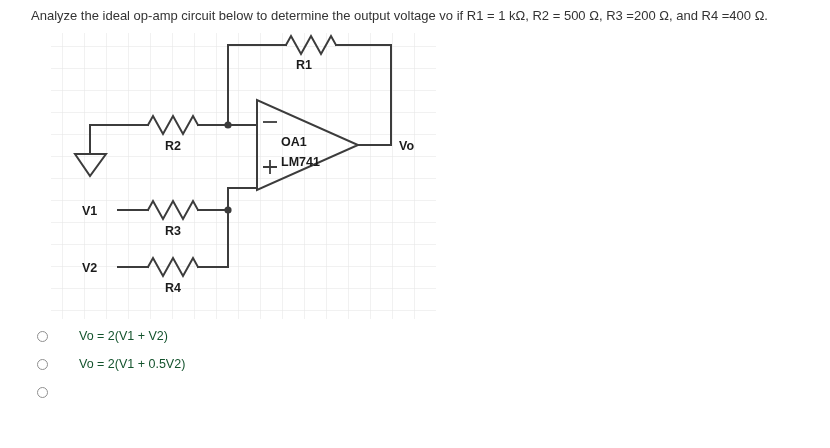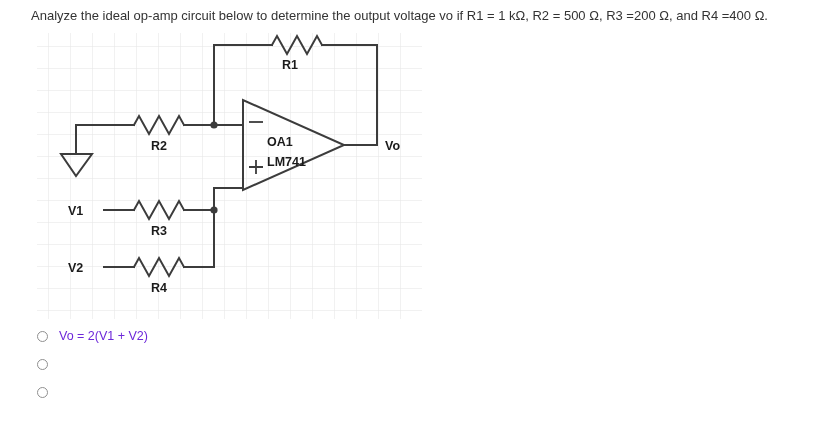--- a/index.html
+++ b/index.html
@@ -22,21 +22,21 @@
     top: 8px;
     width: 790px;
     font-size: 13px;
     line-height: 16px;
     color: #333333;
     white-space: nowrap;
   }
 
   #circuit-figure {
     position: absolute;
-    left: 4px;
+    left: 18px;
     top: 24px;
     width: 440px;
     height: 295px;
   }
 
   #circuit-svg {
     display: block;
   }
 
   .svg-label {
@@ -67,23 +67,24 @@
     border-radius: 50%;
     background: #ffffff;
     flex: 0 0 auto;
     margin-left: 6px;
     margin-right: 11px;
     box-sizing: border-box;
   }
 
   .answer-label {
     font-size: 12.5px;
-    color: #6d28d9;
+    color: #14532d;
     line-height: 16px;
     white-space: nowrap;
+    margin-left: 20px;
   }
 </style>
 </head>
 <body>
 
 <div id="question-text">Analyze the ideal op-amp circuit below to determine the output voltage vo if R1 = 1 kΩ, R2 = 500 Ω, R3 =200 Ω, and R4 =400 Ω.</div>
 
 <div id="circuit-figure">
   <svg id="circuit-svg" width="440" height="295" viewBox="0 0 440 295">
     <defs>
@@ -141,17 +142,18 @@
   </svg>
 </div>
 
 <div id="answers">
   <div class="answer-option">
     <span class="radio-button"></span>
     <span class="answer-label">Vo = 2(V1 + V2)</span>
   </div>
   <div class="answer-option">
     <span class="radio-button"></span>
+    <span class="answer-label">Vo = 2(V1 + 0.5V2)</span>
   </div>
   <div class="answer-option">
     <span class="radio-button"></span>
   </div>
 </div>
 
 </body></html>

